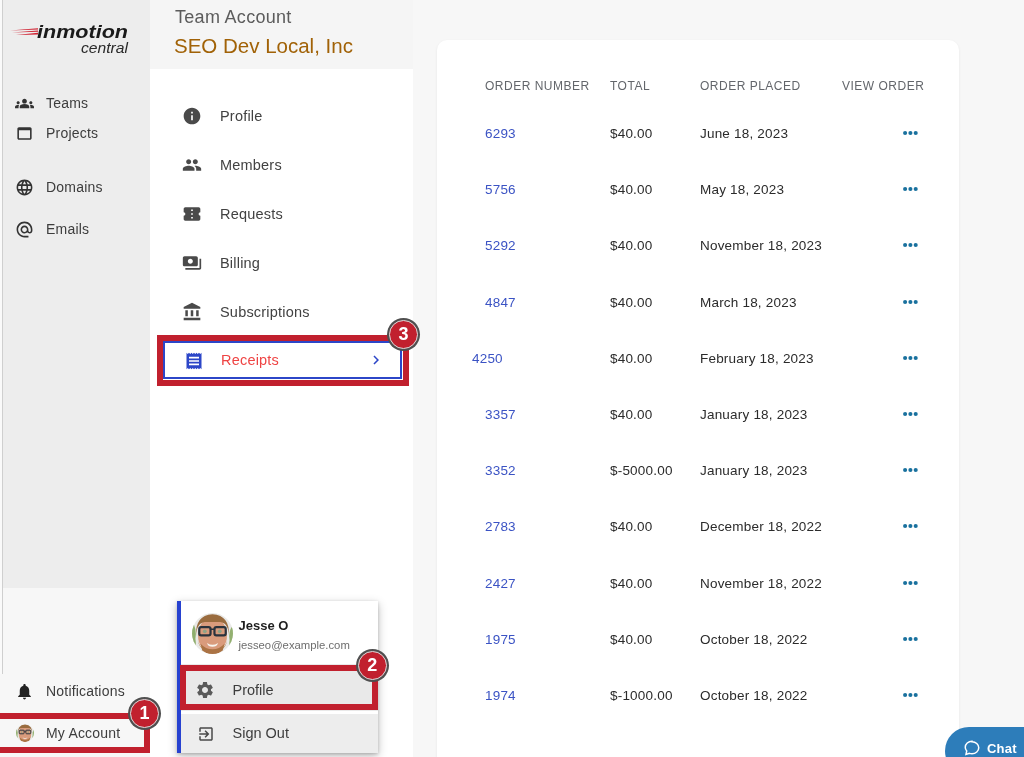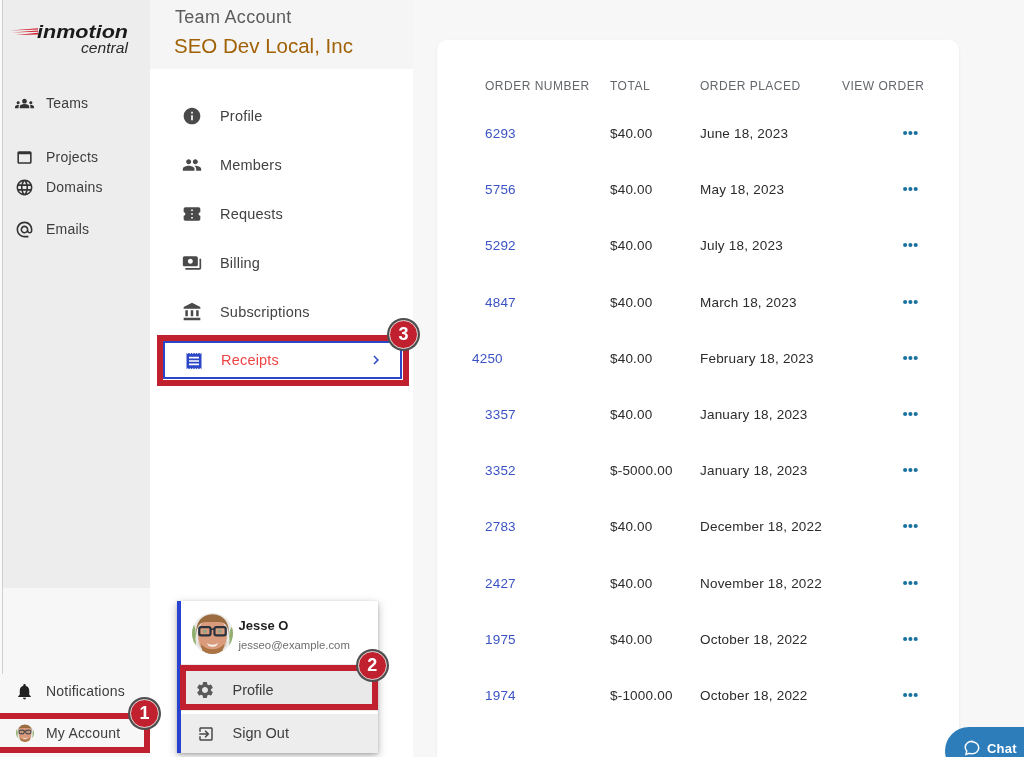--- a/index.html
+++ b/index.html
@@ -63,21 +63,21 @@
     <text x="27" y="17.5" font-family="Liberation Sans, sans-serif" font-size="19" font-weight="bold" font-style="italic" fill="#1a1a1a" textLength="91" lengthAdjust="spacingAndGlyphs">inmotion</text>
     <text x="71" y="32.5" font-family="Liberation Sans, sans-serif" font-size="14.5" font-style="italic" fill="#2a2a2a" textLength="47" lengthAdjust="spacingAndGlyphs">central</text>
   </svg>
 
   <div class="snav" style="top:82px;">
     <svg viewBox="0 0 24 24" fill="#333">
         <path d="M12 12.75c1.63 0 3.07.39 4.24.9 1.08.48 1.76 1.56 1.76 2.73V18H6v-1.61c0-1.18.68-2.26 1.76-2.73 1.17-.52 2.61-.91 4.24-.91zM4 13c1.1 0 2-.9 2-2s-.9-2-2-2-2 .9-2 2 .9 2 2 2zm1.13 1.1c-.37-.06-.74-.1-1.13-.1-.99 0-1.93.21-2.78.58C.48 14.9 0 15.62 0 16.43V18h4.5v-1.61c0-.83.23-1.61.63-2.29zM20 13c1.1 0 2-.9 2-2s-.9-2-2-2-2 .9-2 2 .9 2 2 2zm4 3.43c0-.81-.48-1.53-1.22-1.85-.85-.37-1.79-.58-2.78-.58-.39 0-.76.04-1.13.1.4.68.63 1.46.63 2.29V18H24v-1.57zM12 6c1.66 0 3 1.34 3 3s-1.34 3-3 3-3-1.34-3-3 1.34-3 3-3z"></path>
       </svg>
     <span>Teams</span>
   </div>
-  <div class="snav" style="top:136px;">
+  <div class="snav" style="top:112px;">
     <svg viewBox="0 0 24 24" fill="#333">
         <path d="M19 4H5c-1.11 0-2 .9-2 2v12c0 1.1.89 2 2 2h14c1.1 0 2-.9 2-2V6c0-1.1-.9-2-2-2zm0 14H5V8h14v10z"></path>
       </svg>
     <span>Projects</span>
   </div>
   <div class="snav" style="top:166px;">
     <svg viewBox="0 0 24 24" fill="#333">
         <path d="M11.99 2C6.47 2 2 6.48 2 12s4.47 10 9.99 10C17.52 22 22 17.52 22 12S17.52 2 11.99 2zm6.93 6h-2.95c-.32-1.25-.78-2.45-1.38-3.56 1.84.63 3.37 1.91 4.33 3.56zM12 4.04c.83 1.2 1.48 2.53 1.91 3.96h-3.82c.43-1.43 1.08-2.76 1.91-3.96zM4.26 14C4.1 13.36 4 12.69 4 12s.1-1.36.26-2h3.38c-.08.66-.14 1.32-.14 2 0 .68.06 1.34.14 2H4.26zm.82 2h2.95c.32 1.25.78 2.45 1.38 3.56-1.84-.63-3.37-1.9-4.33-3.56zm2.95-8H5.08c.96-1.66 2.49-2.93 4.33-3.56C8.81 5.55 8.35 6.75 8.03 8zM12 19.96c-.83-1.2-1.48-2.53-1.91-3.96h3.82c-.43 1.43-1.08 2.76-1.91 3.96zM14.34 14H9.66c-.09-.66-.16-1.32-.16-2 0-.68.07-1.35.16-2h4.68c.09.65.16 1.32.16 2 0 .68-.07 1.34-.16 2zm.25 5.56c.6-1.11 1.06-2.31 1.38-3.56h2.95c-.96 1.65-2.49 2.93-4.33 3.56zM16.36 14c.08-.66.14-1.32.14-2 0-.68-.06-1.34-.14-2h3.38c.16.64.26 1.31.26 2s-.1 1.36-.26 2h-3.38z"></path>
       </svg>
     <span>Domains</span>
@@ -176,21 +176,21 @@
         <span style="left:263px; top:142.2px;">May 18, 2023</span>
         <svg style="position:absolute;left:465.5px; top:146.2px;" width="16" height="6" viewBox="0 0 16 6">
           <circle cx="2.1" cy="3" r="2.05" fill="#19719e"></circle>
           <circle cx="7.4" cy="3" r="2.05" fill="#19719e"></circle>
           <circle cx="12.7" cy="3" r="2.05" fill="#19719e"></circle>
         </svg>
       </div>
       <div class="row">
         <span class="lnk" style="left:48px; top:198.4px;">5292</span>
         <span style="left:173px; top:198.4px;">$40.00</span>
-        <span style="left:263px; top:198.4px;">July 18, 2023</span>
+        <span style="left:263px; top:198.4px;">November 18, 2023</span>
         <svg style="position:absolute;left:465.5px; top:202.4px;" width="16" height="6" viewBox="0 0 16 6">
           <circle cx="2.1" cy="3" r="2.05" fill="#19719e"></circle>
           <circle cx="7.4" cy="3" r="2.05" fill="#19719e"></circle>
           <circle cx="12.7" cy="3" r="2.05" fill="#19719e"></circle>
         </svg>
       </div>
       <div class="row">
         <span class="lnk" style="left:48px; top:254.60000000000002px;">4847</span>
         <span style="left:173px; top:254.60000000000002px;">$40.00</span>
         <span style="left:263px; top:254.60000000000002px;">March 18, 2023</span>

